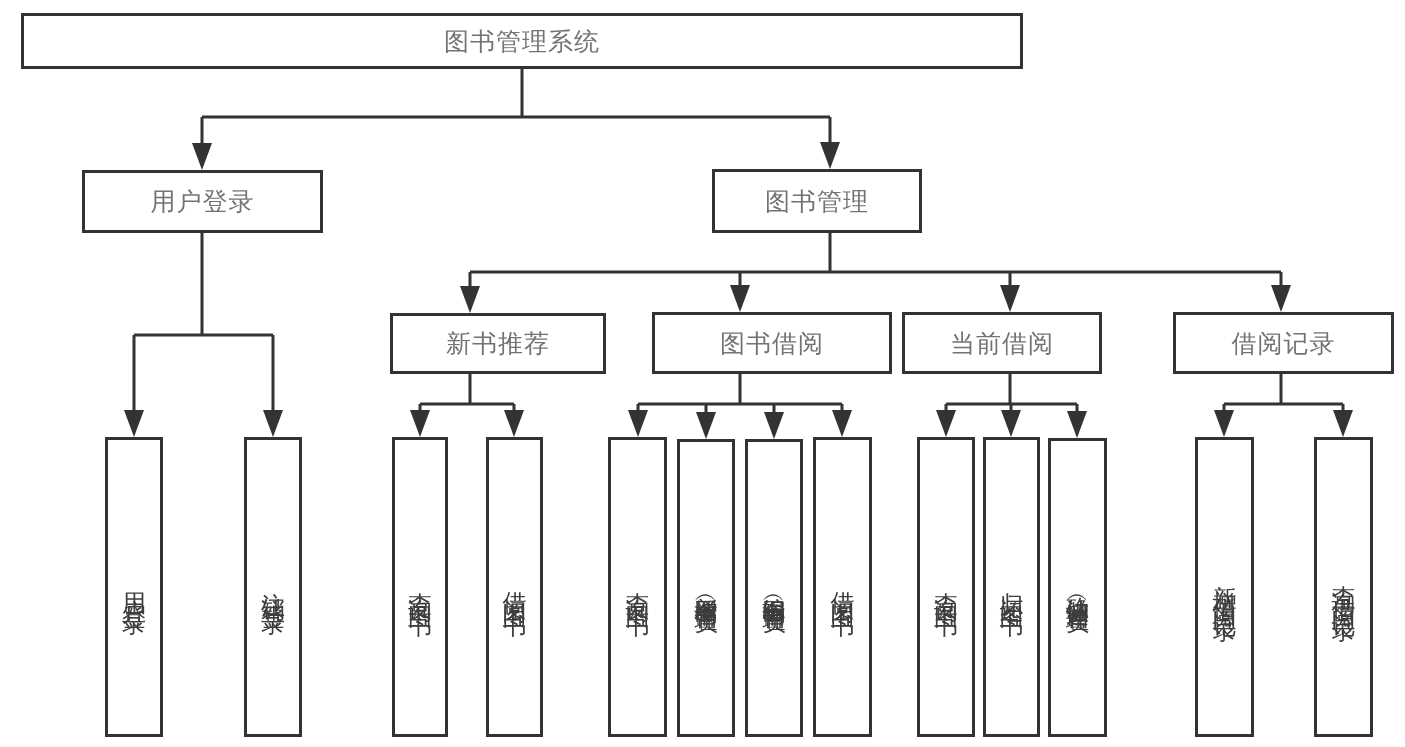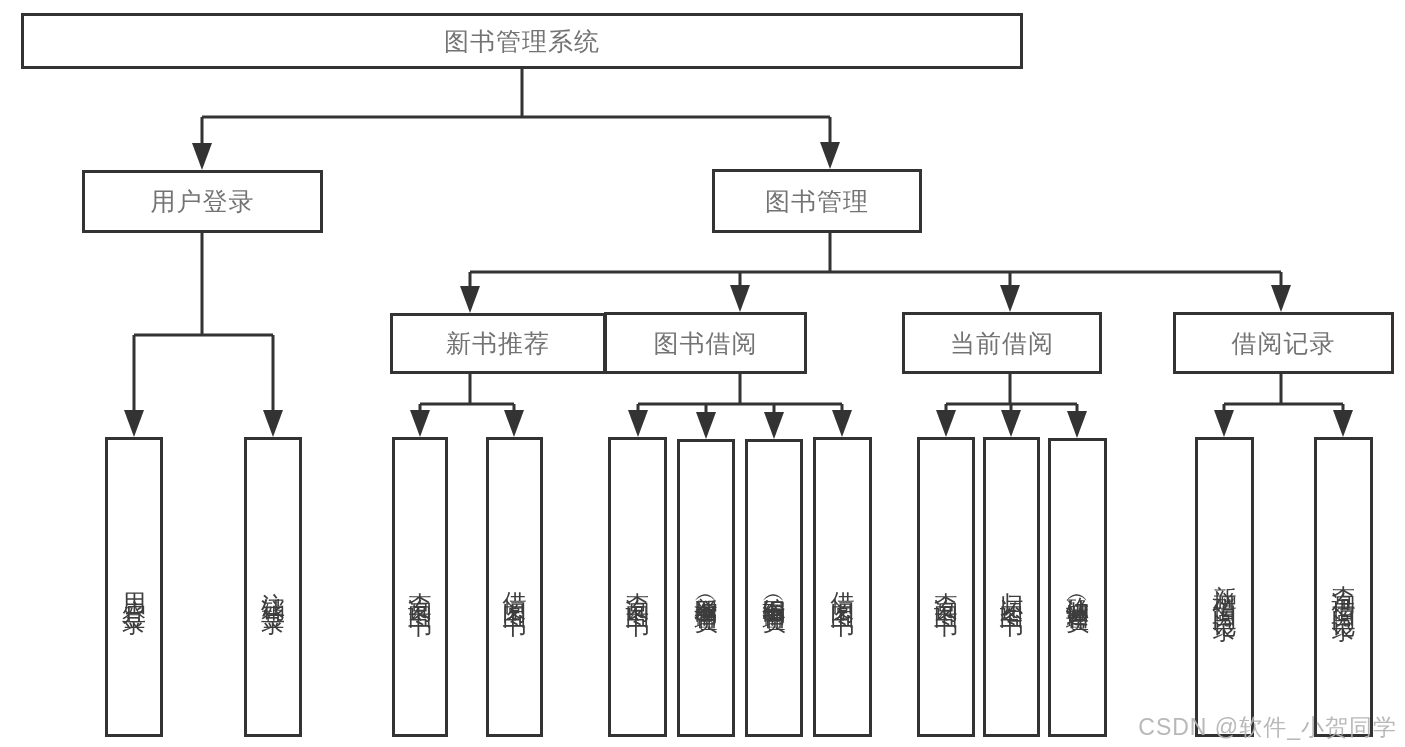--- a/index.html
+++ b/index.html
@@ -48,21 +48,21 @@
   }
   .vbox.tight span {
     font-size: 23px;
     letter-spacing: 2px;
   }
   
   #n-root  { left: 21px;  top: 13px;  width: 1002px; height: 56px; }
   #n-l1a   { left: 82px;  top: 170px; width: 241px;  height: 63px; }
   #n-l1b   { left: 712px; top: 169px; width: 210px;  height: 64px; }
   #n-l2a   { left: 362px; top: 313px; width: 216px;  height: 61px; margin-left: 28px; }
-  #n-l2b   { left: 604px; top: 312px; width: 203px;  height: 62px; }
+  #n-l2b   { left: 652px; top: 312px; width: 240px;  height: 62px; }
   #n-l2c   { left: 902px; top: 312px; width: 200px;  height: 62px; }
   #n-l2d   { left: 1173px;top: 312px; width: 221px;  height: 62px; }
   #n-a0 { left: 105px;  top: 437px; width: 58px; height: 300px; }
   #n-a1 { left: 244px;  top: 437px; width: 58px; height: 300px; }
   #n-b0 { left: 392px;  top: 437px; width: 56px; height: 300px; }
   #n-b1 { left: 486px;  top: 437px; width: 57px; height: 300px; }
   #n-c0 { left: 608px;  top: 437px; width: 59px; height: 300px; }
   #n-c1 { left: 677px;  top: 439px; width: 58px; height: 298px; }
   #n-c2 { left: 745px;  top: 439px; width: 58px; height: 298px; }
   #n-c3 { left: 813px;  top: 437px; width: 59px; height: 300px; }
@@ -181,15 +181,14 @@
     <span>确认归还（管理员）</span>
   </div>
 
   <div id="n-e0" class="vbox">
     <span>新增借阅记录</span>
   </div>
   <div id="n-e1" class="vbox">
     <span>查询借阅记录</span>
   </div>
 
-  <div id="watermark">CSDN @软件_小贺同学</div>
 
 </div>
 
 </body></html>

